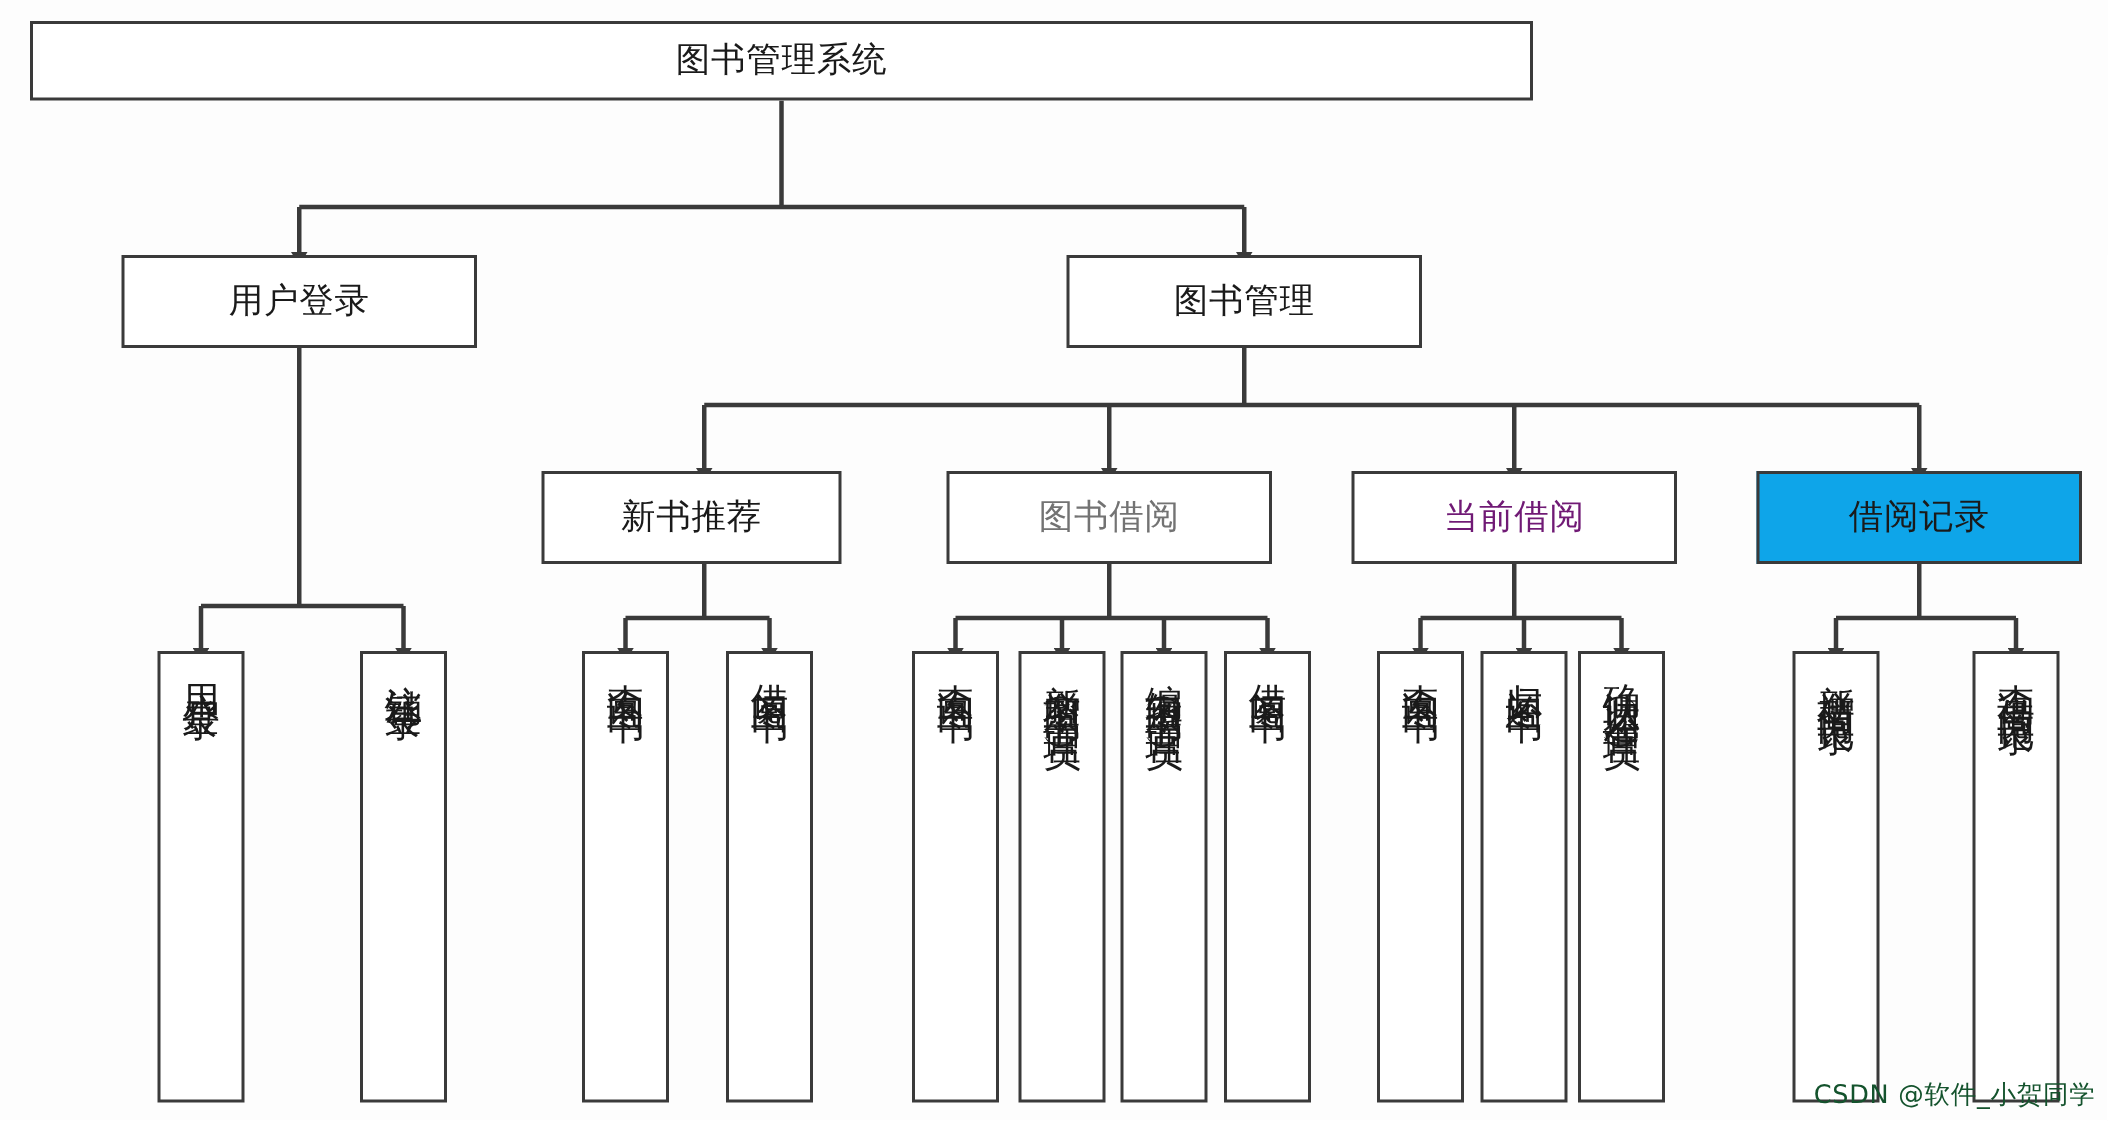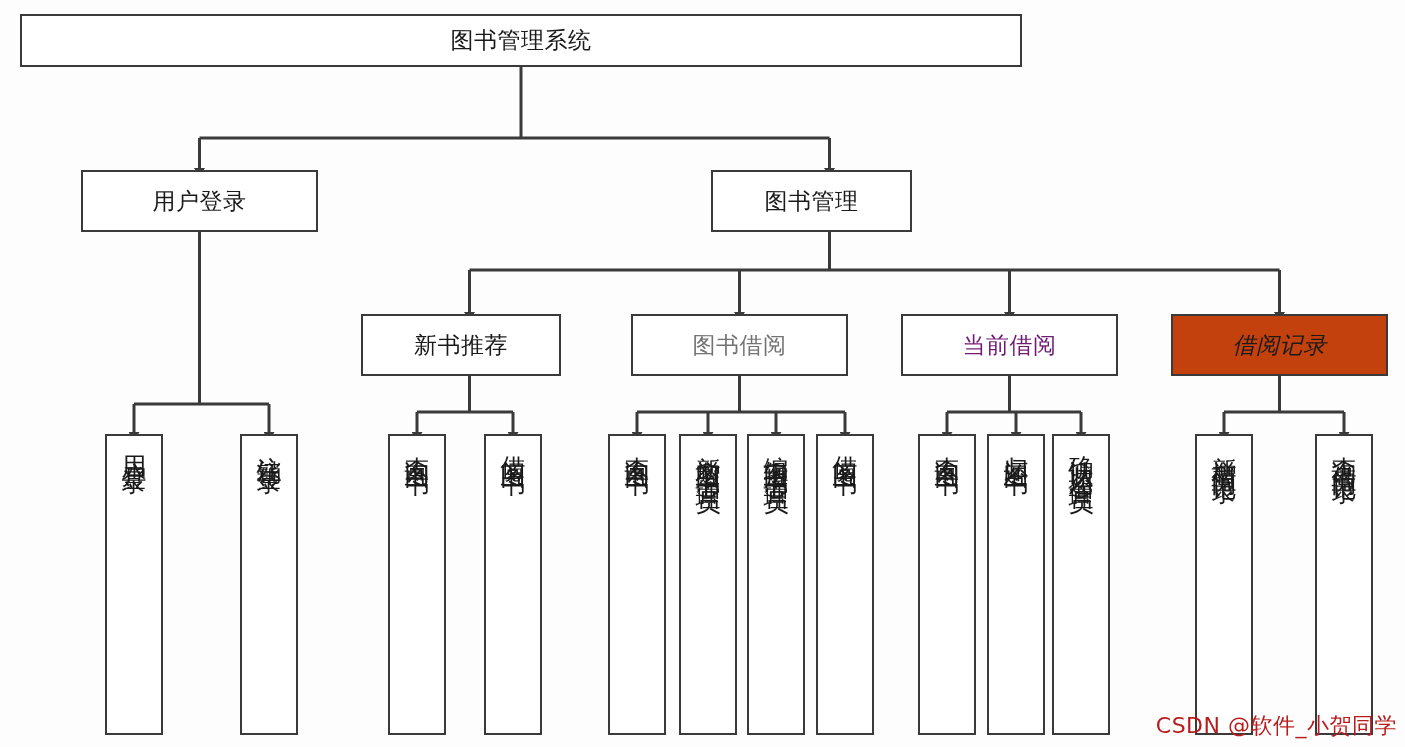--- a/index.html
+++ b/index.html
@@ -53,22 +53,22 @@
     writing-mode: vertical-rl;
     text-orientation: upright;
     font-size: 25px;
     letter-spacing: 5px;
     line-height: 1;
   }
   .watermark {
     position: absolute;
     right: 8px;
     bottom: 6px;
-    font-size: 22px;
-    color: #b91c1c;
+    font-size: 17px;
+    color: #14532d;
     z-index: 5;
     white-space: nowrap;
     letter-spacing: 0.5px;
   }
 </style>
 </head>
 <body>
 
 <div id="canvas">
   <svg class="wires" viewBox="0 0 1405 747" preserveAspectRatio="none">
@@ -114,33 +114,33 @@
       </g>
   </svg>
 
   <div id="node-layer">
       <div class="node horizontal" style="left: 20px; top: 14px; width: 1002px; height: 53px; border-color: rgb(58, 58, 58); background: rgb(255, 255, 255);">
         <span class="node-label" style="color: rgb(26, 26, 26);">图书管理系统</span>
       </div>
       <div class="node horizontal" style="left: 81px; top: 170px; width: 237px; height: 62px; border-color: rgb(58, 58, 58); background: rgb(255, 255, 255);">
         <span class="node-label" style="color: rgb(26, 26, 26);">用户登录</span>
       </div>
-      <div class="node horizontal" style="left: 711px; top: 170px; width: 201px; height: 62px; border-color: rgb(58, 58, 58); background: rgb(255, 255, 255);">
+      <div class="node horizontal" style="left: 711px; top: 170px; width: 237px; height: 62px; border-color: rgb(58, 58, 58); background: rgb(255, 255, 255);">
         <span class="node-label" style="color: rgb(26, 26, 26);">图书管理</span>
       </div>
       <div class="node horizontal" style="left: 361px; top: 314px; width: 200px; height: 62px; border-color: rgb(58, 58, 58); background: rgb(255, 255, 255);">
         <span class="node-label" style="color: rgb(26, 26, 26);">新书推荐</span>
       </div>
       <div class="node horizontal" style="left: 631px; top: 314px; width: 217px; height: 62px; border-color: rgb(58, 58, 58); background: rgb(255, 255, 255);">
         <span class="node-label" style="color: #737373;">图书借阅</span>
       </div>
       <div class="node horizontal" style="left: 901px; top: 314px; width: 217px; height: 62px; border-color: rgb(58, 58, 58); background: rgb(255, 255, 255);">
         <span class="node-label" style="color: #701a75;">当前借阅</span>
       </div>
-      <div class="node horizontal" style="left: 1171px; top: 314px; width: 217px; height: 62px; border-color: rgb(58, 58, 58); background: #c2410c; font-style: italic;">
+      <div class="node horizontal" style="left: 1171px; top: 314px; width: 217px; height: 62px; border-color: rgb(58, 58, 58); background: #0ea5e9;">
         <span class="node-label" style="color: rgb(26, 26, 26);">借阅记录</span>
       </div>
       <div class="node vertical" style="left: 105px; top: 434px; width: 58px; height: 301px; border-color: rgb(58, 58, 58); background: rgb(255, 255, 255);">
         <span class="node-label" style="color: rgb(26, 26, 26);">用户登录</span>
       </div>
       <div class="node vertical" style="left: 240px; top: 434px; width: 58px; height: 301px; border-color: rgb(58, 58, 58); background: rgb(255, 255, 255);">
         <span class="node-label" style="color: rgb(26, 26, 26);">注销登录</span>
       </div>
       <div class="node vertical" style="left: 388px; top: 434px; width: 58px; height: 301px; border-color: rgb(58, 58, 58); background: rgb(255, 255, 255);">
         <span class="node-label" style="color: rgb(26, 26, 26);">查询图书</span>

